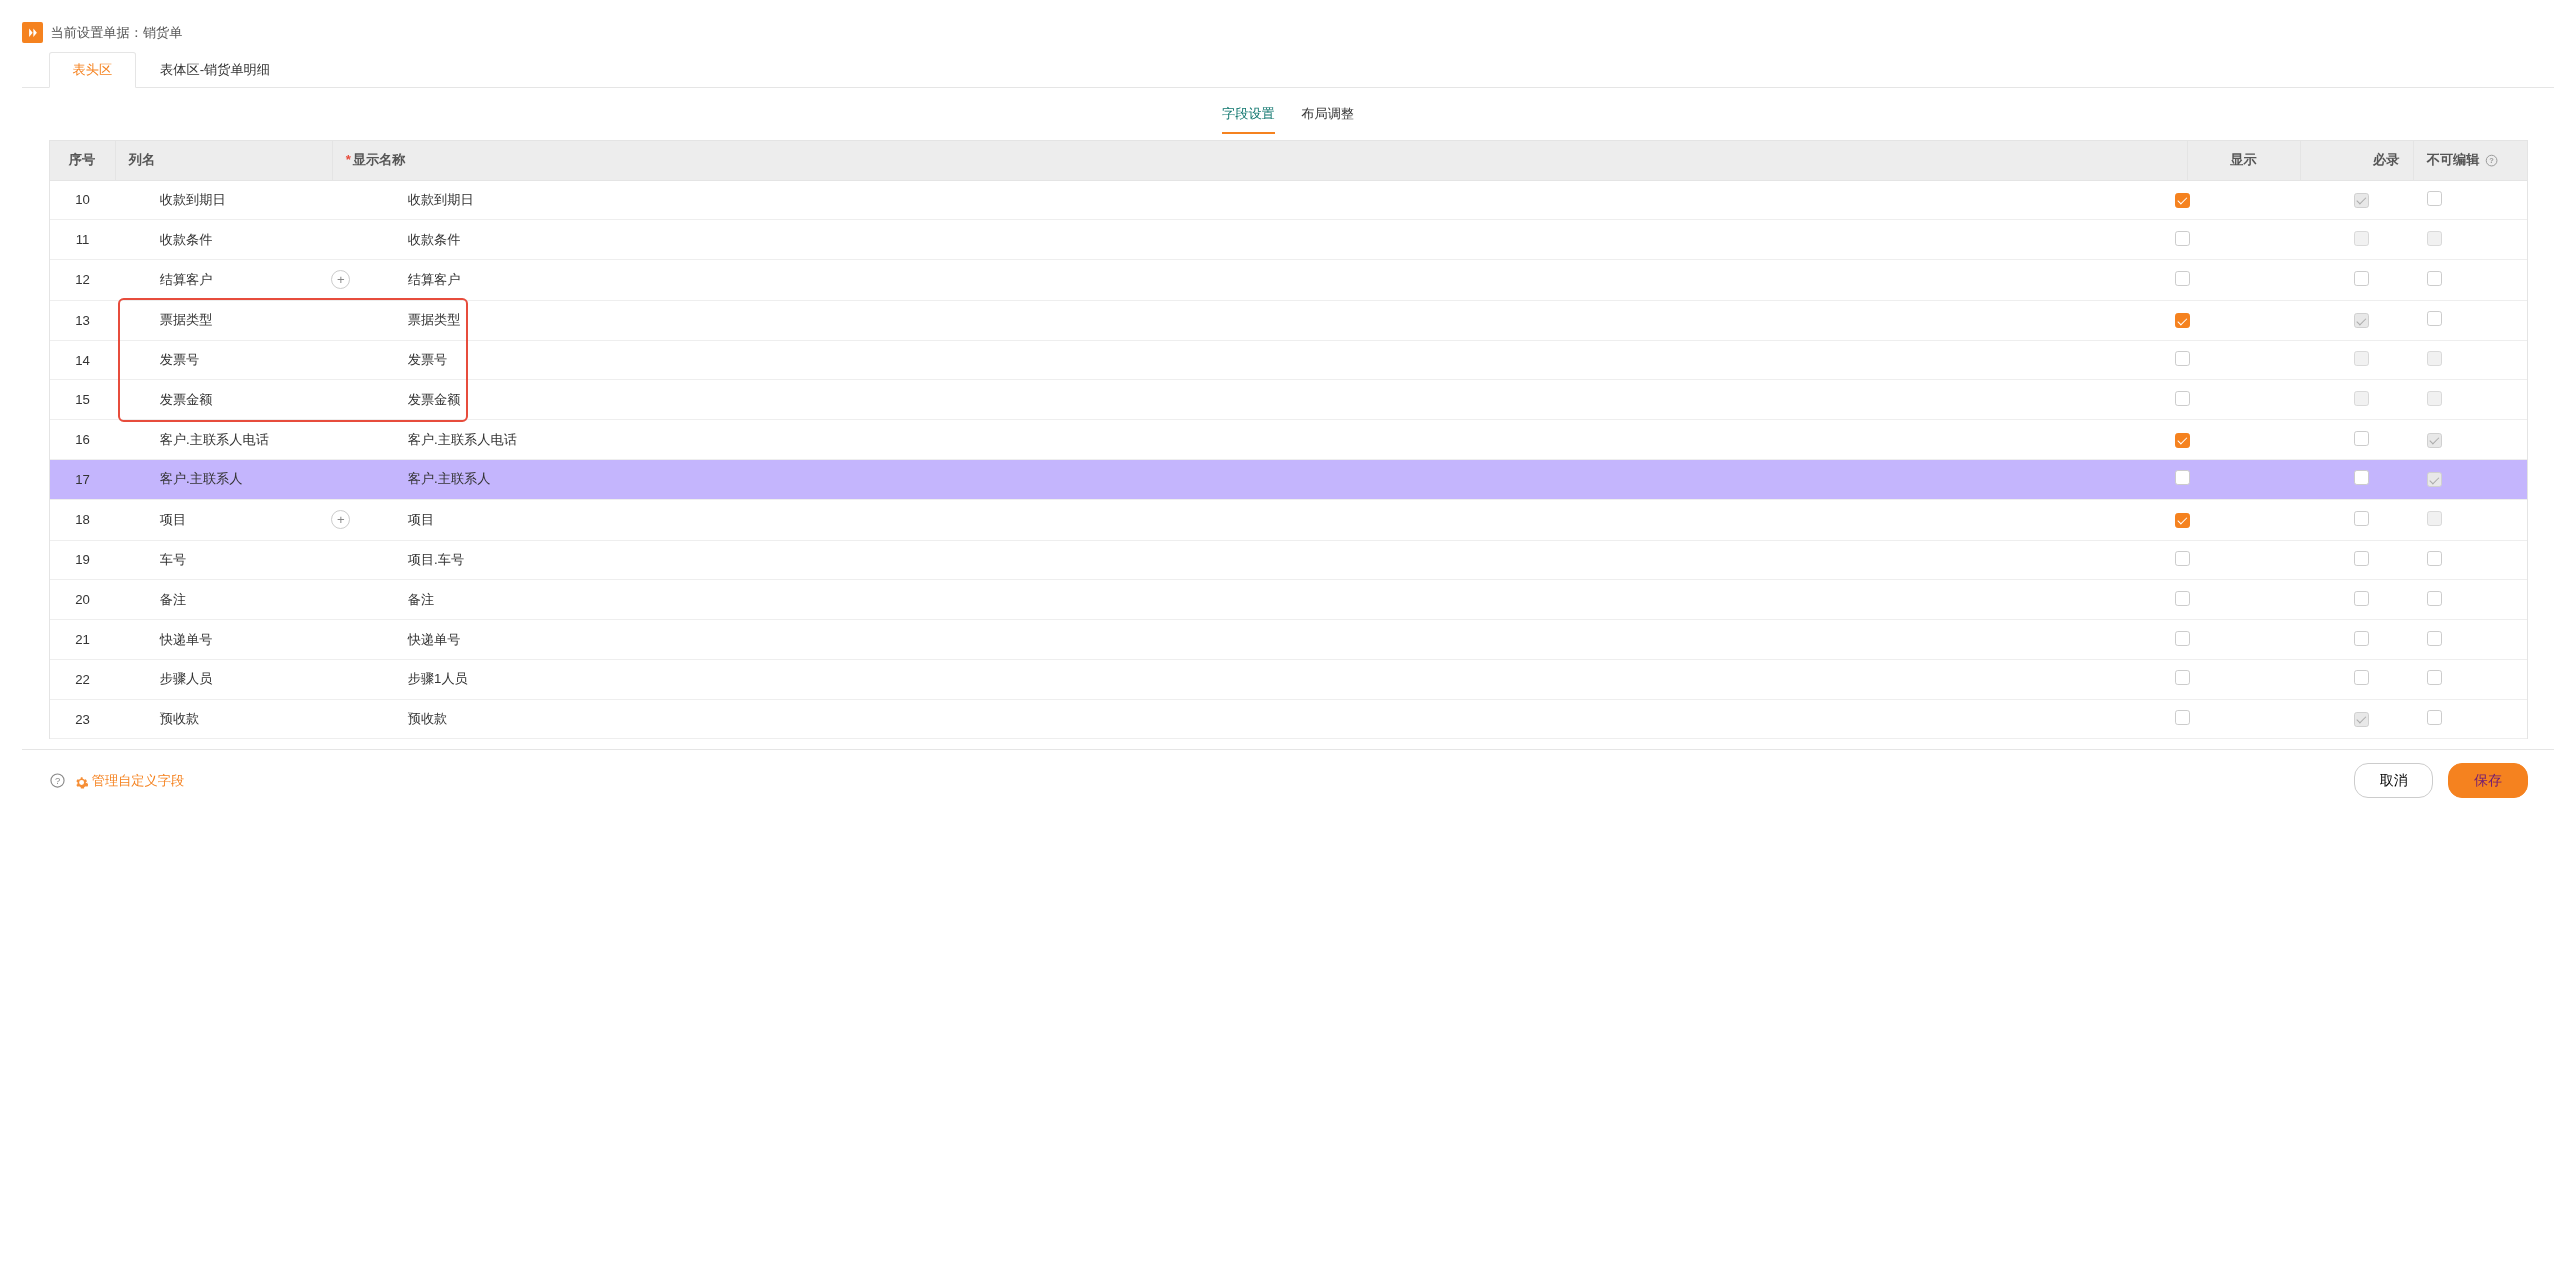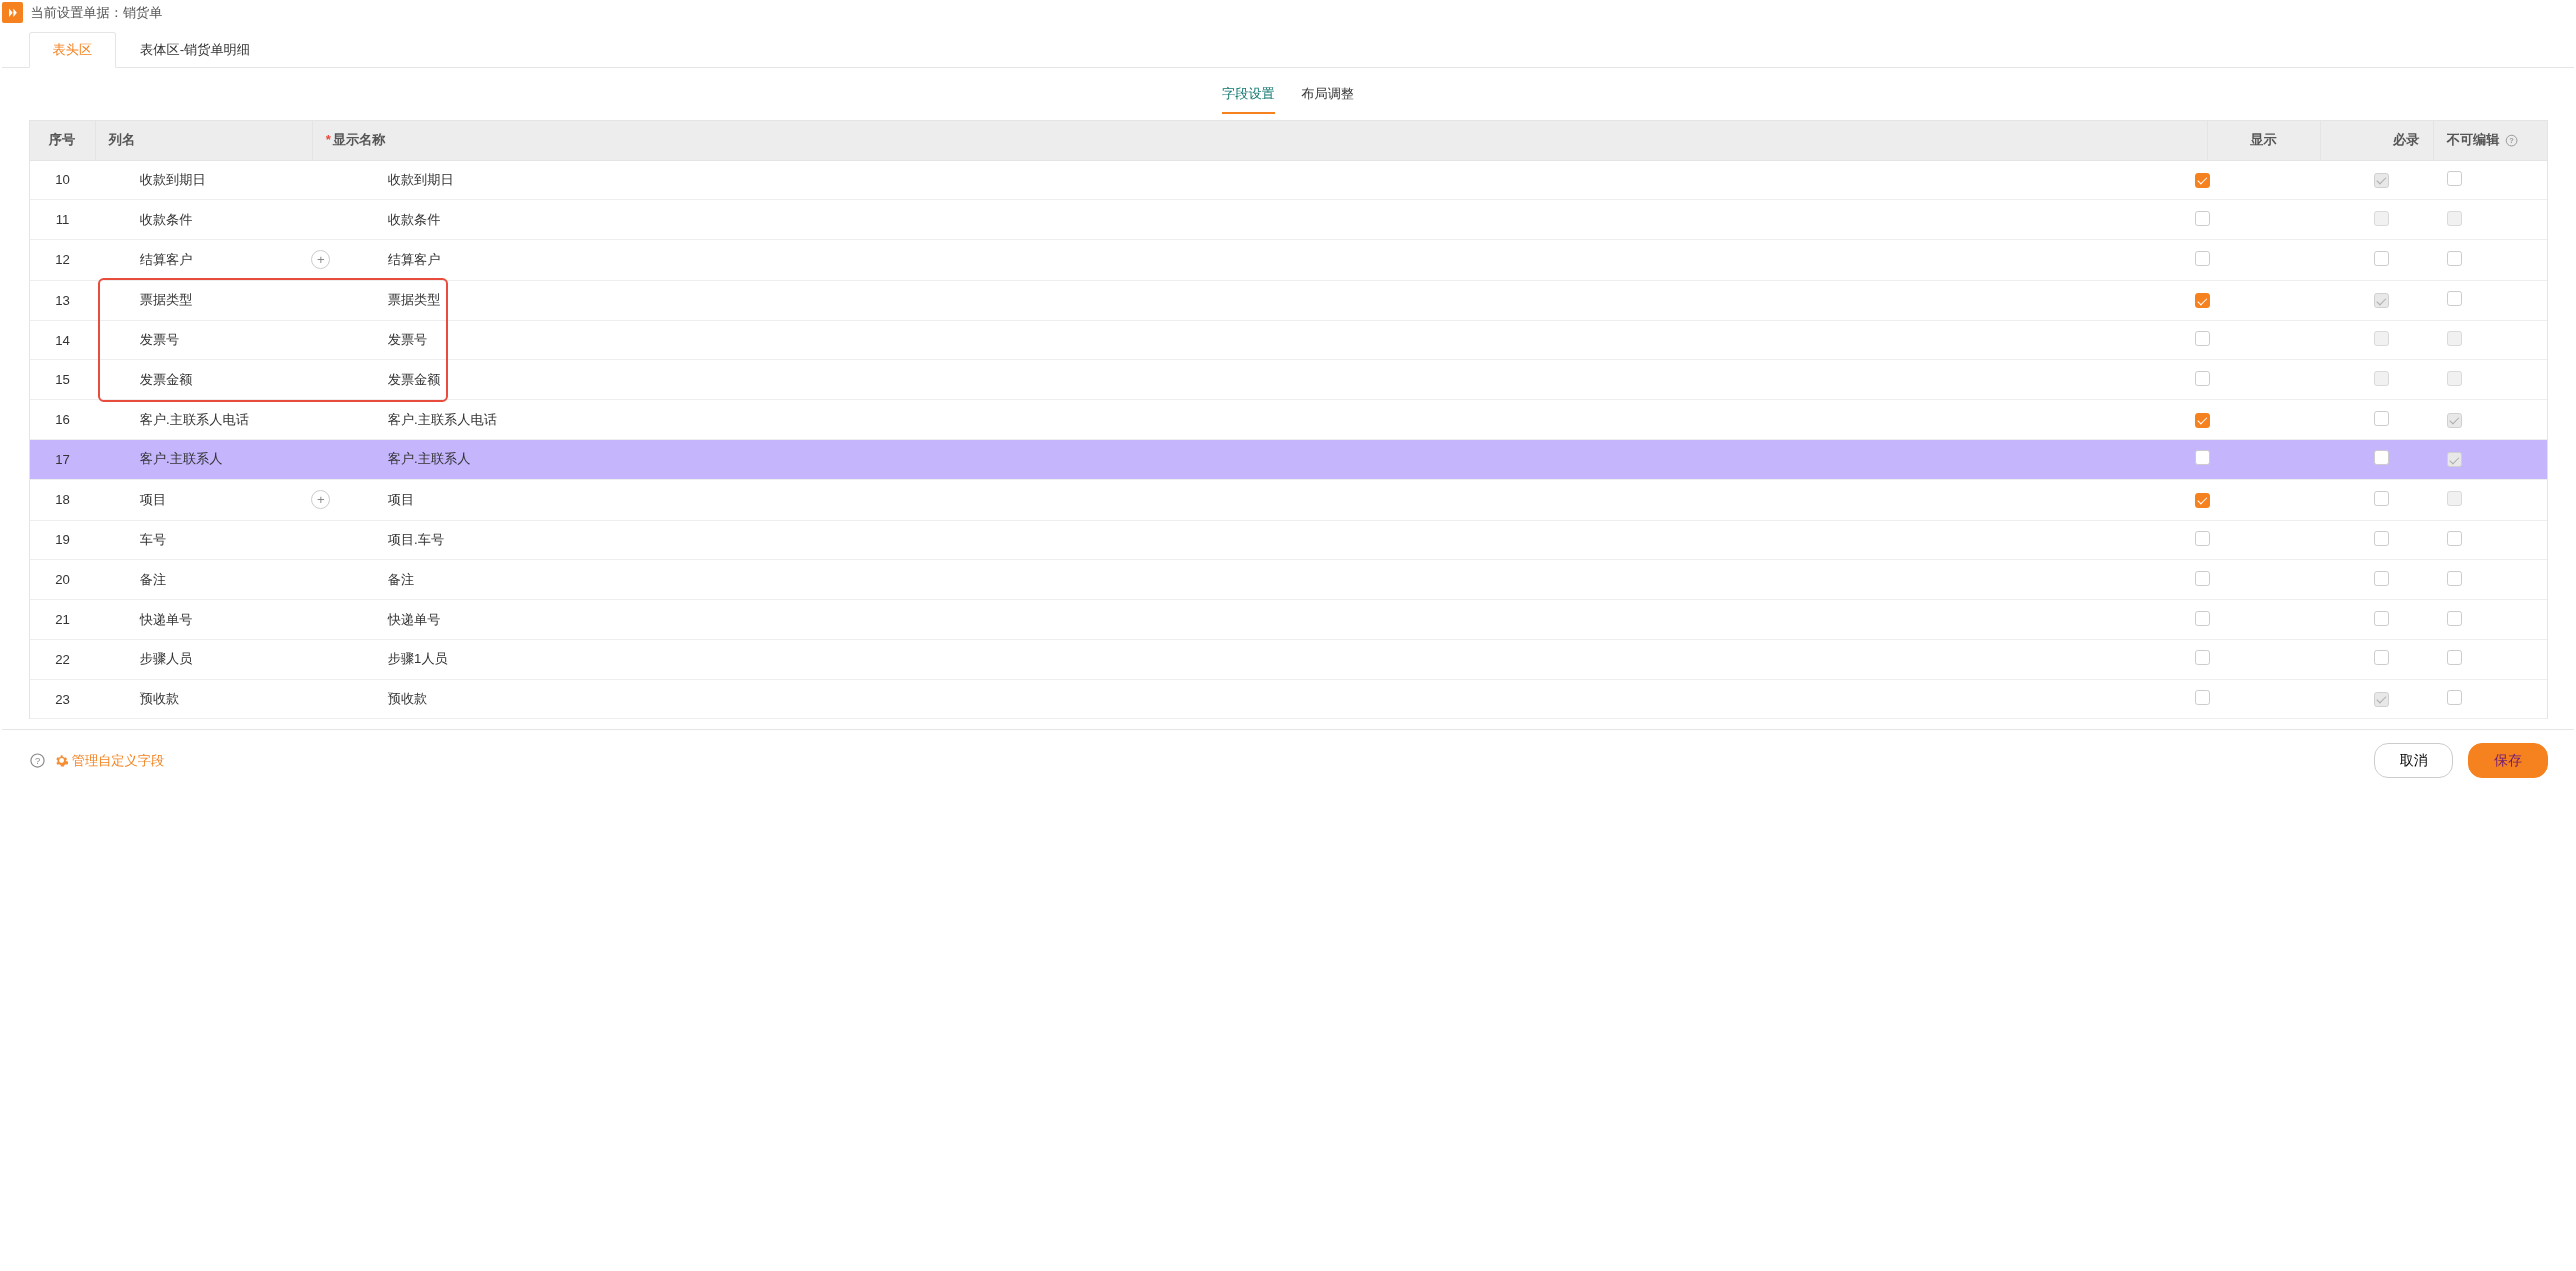--- a/index.html
+++ b/index.html
@@ -1,17 +1,17 @@
 <!DOCTYPE html>
 <html style="font-size:15px"><head>
 <meta charset="utf-8">
 <style>
 * { box-sizing: border-box; margin: 0; padding: 0; }
 body { font-family: -apple-system, BlinkMacSystemFont, "Segoe UI", "PingFang SC", "Microsoft YaHei", sans-serif; font-size: 13.2px; color: #333; background: #fff; }
-.container { padding: 2px; }
+.container { padding: 22px; }
 .header-bar { display: flex; align-items: center; }
 .expand-btn { width: 21px; height: 21px; background: #f5821f; display: flex; align-items: center; justify-content: center; border-radius: 1.9px; margin-right: 7.6px; cursor: pointer; }
 .expand-btn svg { width: 11.3px; height: 11.3px; fill: #fff; }
 .header-title { color: #555; font-size: 13.2px; }
 .tabs-row { display: flex; padding-left: 26.5px; margin-top: 9.4px; border-bottom: 0.9px solid #e5e5e5; }
 .tab-item { padding: 7.6px 23px; cursor: pointer; color: #333; border: 0.9px solid transparent; margin-bottom: -0.9px; }
 .tab-item.active { color: #f5821f; border: 0.9px solid #e5e5e5; border-bottom: 0.9px solid #fff; border-top-left-radius: 2.8px; border-top-right-radius: 2.8px; background: #fff; }
 .subtabs-row { display: flex; justify-content: center; gap: 26.5px; padding: 11.3px 0 0 0; }
 .subtab-item { padding: 5.7px 0 9.4px 0; cursor: pointer; color: #333; }
 .subtab-item.active { color: #0f766e; border-bottom: 2.8px solid #f5821f; }
@@ -39,21 +39,21 @@
 .checkbox { width: 15px; height: 15px; border: 0.9px solid #ccc; border-radius: 2.8px; display: inline-flex; align-items: center; justify-content: center; cursor: pointer; background: #fff; }
 .checkbox.checked { background: #f5821f; border-color: #f5821f; }
 .checkbox.checked::after { content: ""; width: 3.8px; height: 7.6px; border: solid #fff; border-width: 0 1.9px 1.9px 0; transform: rotate(45deg); margin-top: -1.9px; }
 .checkbox.disabled { background: #f1f1f1; border-color: #d9d9d9; cursor: not-allowed; }
 .checkbox.disabled.checked { background: #e8e8e8; border-color: #d0d0d0; }
 .checkbox.disabled.checked::after { border-color: #aaa; }
 .highlight-box { position: absolute; border: 2.4px solid #e74c3c; border-radius: 5.7px; pointer-events: none; z-index: 5; }
 .footer { position: relative; display: flex; justify-content: space-between; align-items: center; padding: 13.2px 26.5px; border-top: 0.9px solid #e5e5e5; margin-top: 9.4px; }
 .footer-left { display: flex; align-items: center; gap: 9.4px; color: #666; }
 .footer-left .help-icon svg circle { stroke: #888; }
-.custom-link { color: #f5821f; cursor: pointer; display: inline-flex; align-items: center; gap: 3.8px; }
+.custom-link { color: #f5821f; cursor: pointer; display: inline-flex; align-items: flex-end; gap: 3.8px; }
 .gear { width: 13.2px; height: 13.2px; }
 .btn { padding: 7.6px 24.6px; border-radius: 14px; font-size: 14px; cursor: pointer; border: 0.9px solid #ccc; background: #fff; }
 .btn.primary { background: #f5821f; border-color: #f5821f; color: #701a75; margin-left: 11.3px; }
 </style>
 </head>
 <body>
 
 <div class="container">
   <div class="header-bar">
     <div class="expand-btn">

